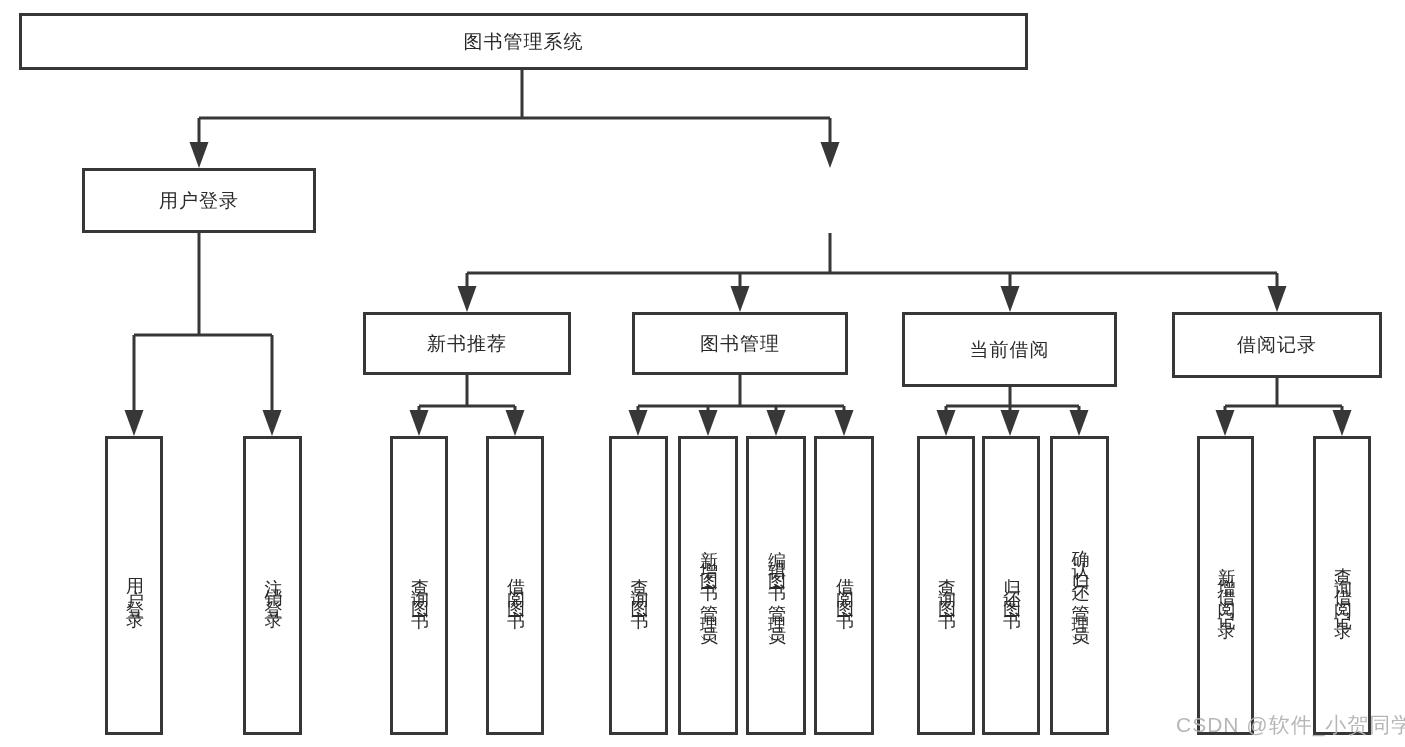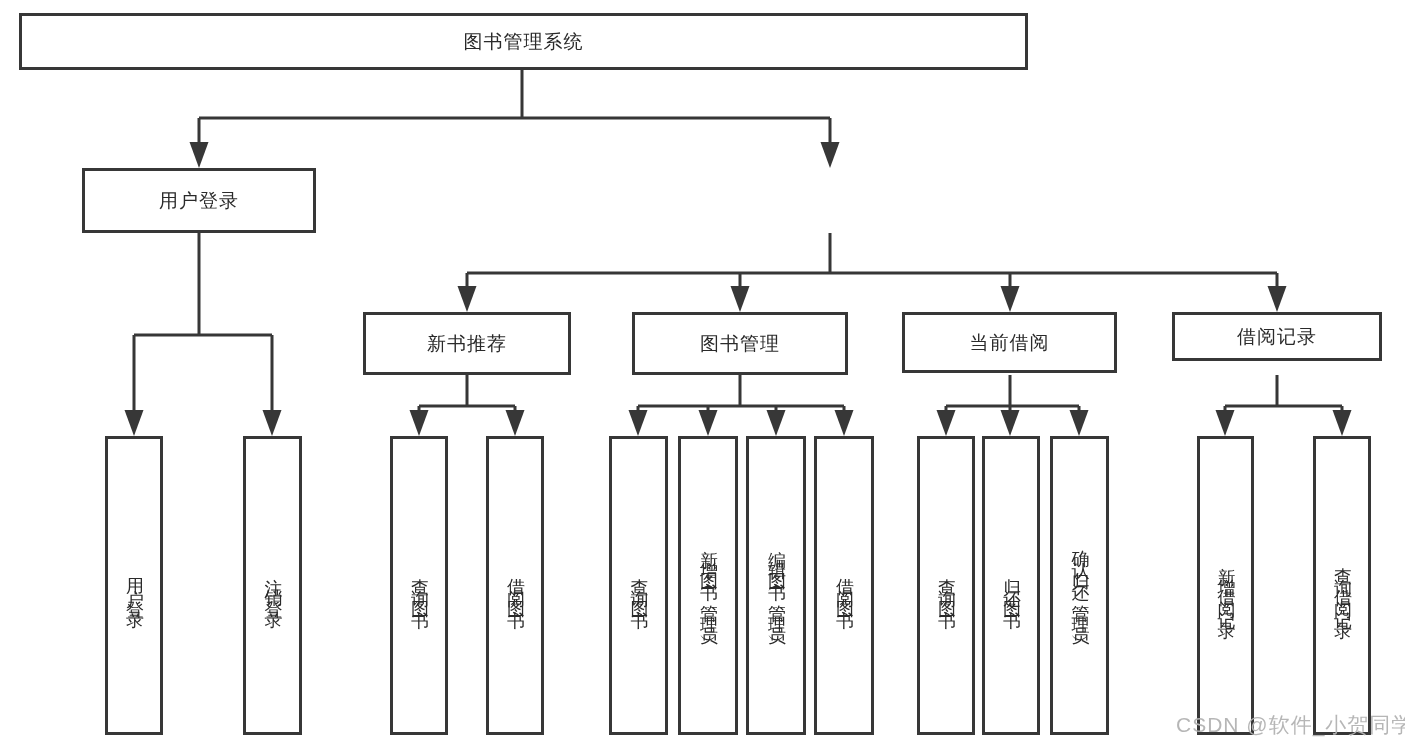--- a/index.html
+++ b/index.html
@@ -86,24 +86,24 @@
   <div class="node h-node" style="left:82px; top:168px; width:234px; height:65px;">
     <span>用户登录</span>
   </div>
 
   <div class="node h-node" style="left:363px; top:312px; width:208px; height:63px;">
     <span>新书推荐</span>
   </div>
   <div class="node h-node" style="left:632px; top:312px; width:216px; height:63px;">
     <span>图书管理</span>
   </div>
-  <div class="node h-node" style="left:902px; top:312px; width:215px; height:61px;">
+  <div class="node h-node" style="left:902px; top:312px; width:215px; height:75px;">
     <span>当前借阅</span>
   </div>
-  <div class="node h-node" style="left:1172px; top:312px; width:210px; height:49px;">
+  <div class="node h-node" style="left:1172px; top:312px; width:210px; height:66px;">
     <span>借阅记录</span>
   </div>
 
   <div class="node v-node" style="left:105px; top:436px; width:58px; height:299px;">
     <span>用户登录</span>
   </div>
   <div class="node v-node" style="left:243px; top:436px; width:59px; height:299px;">
     <span>注销登录</span>
   </div>
   <div class="node v-node" style="left:390px; top:436px; width:58px; height:299px;">

